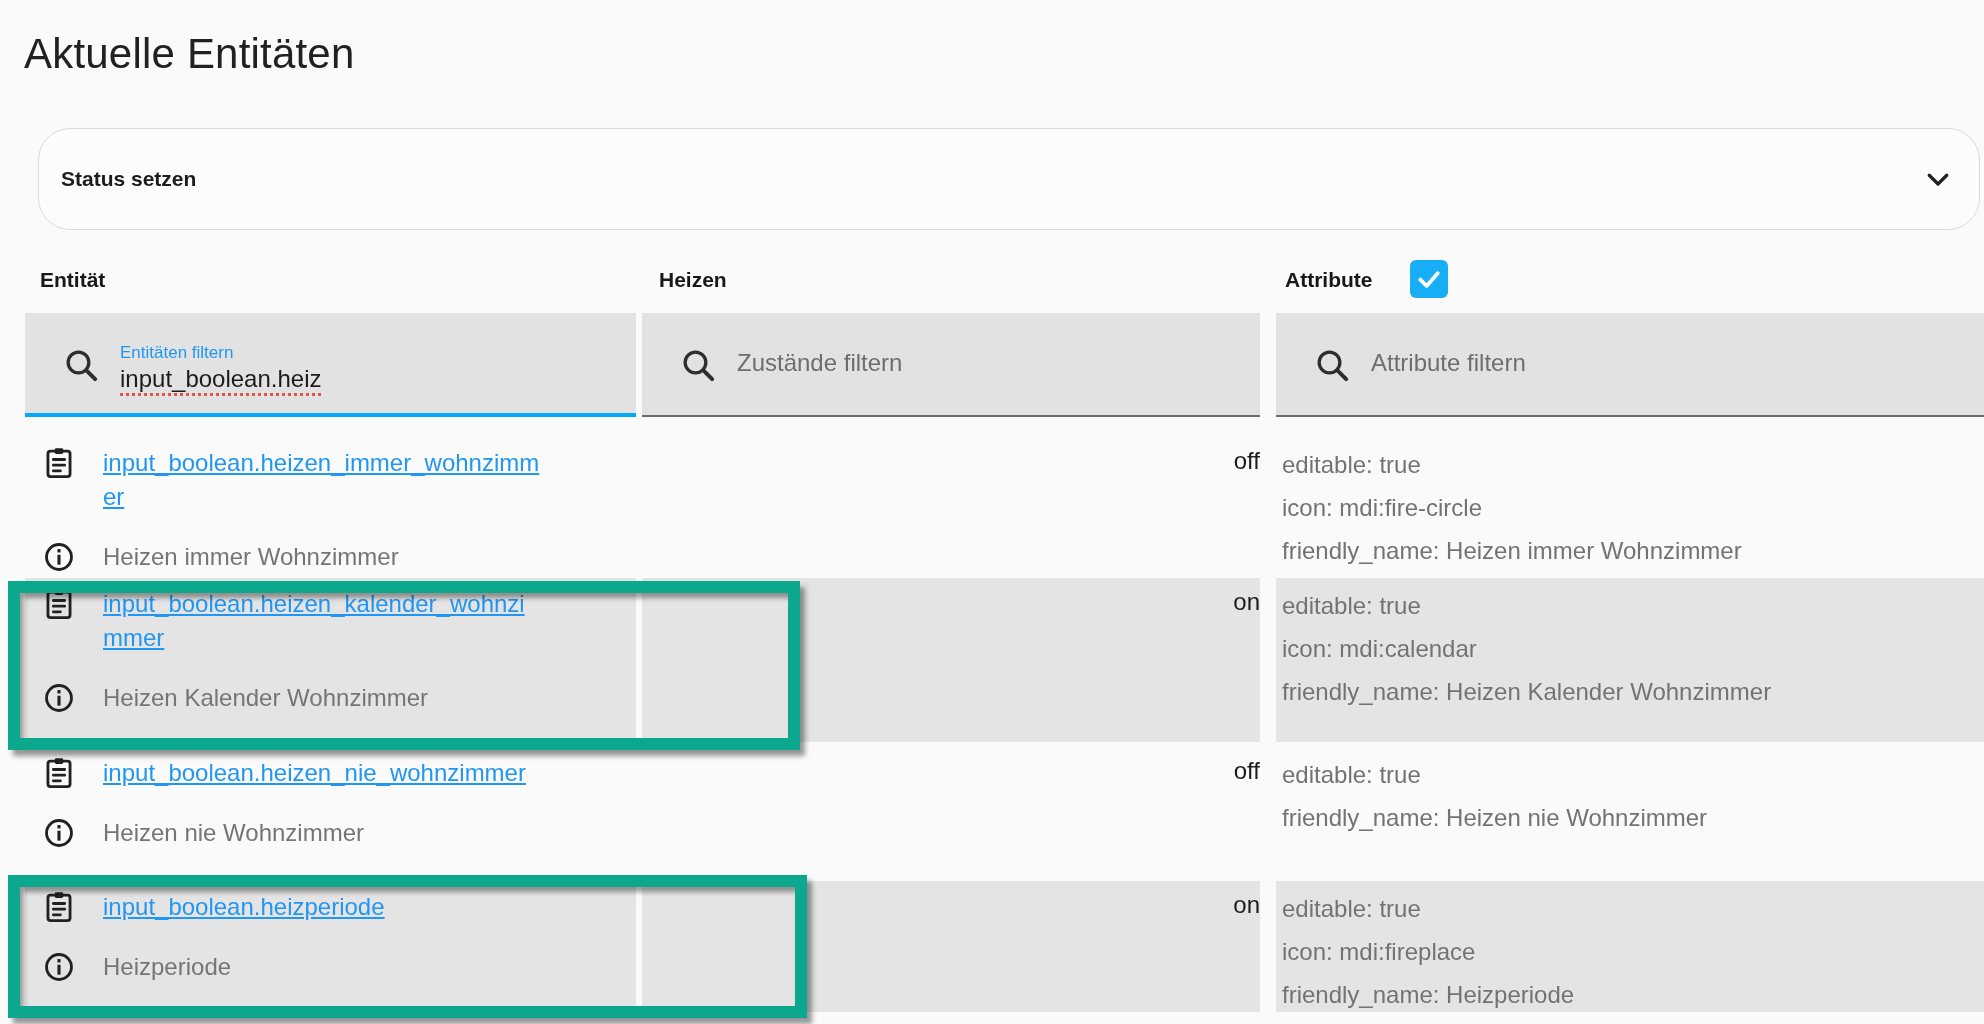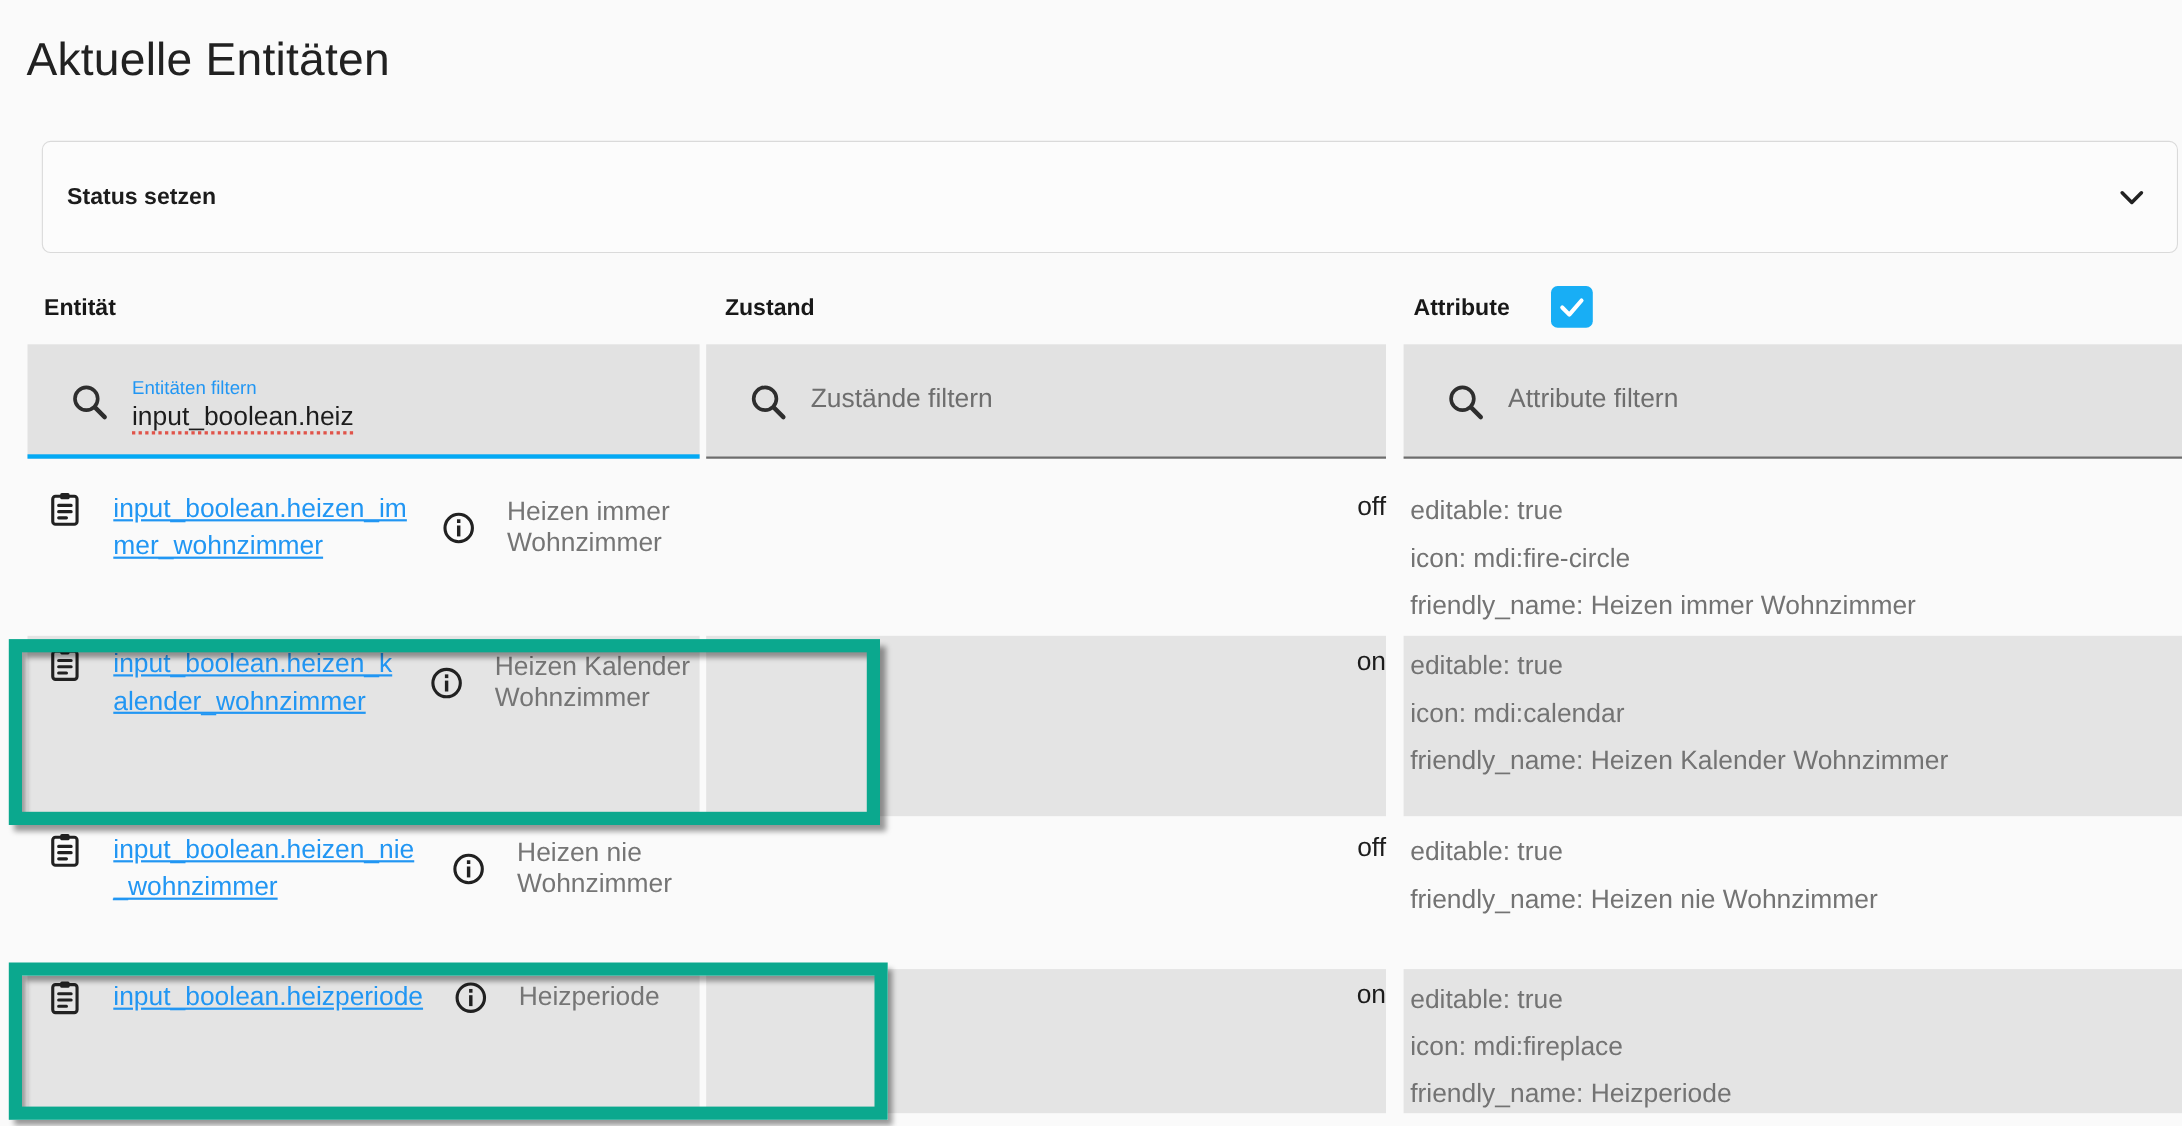--- a/index.html
+++ b/index.html
@@ -4,21 +4,21 @@
 <style>
   html,body{margin:0;padding:0;background:#fafafa;}
   body{font-family:"Liberation Sans","DejaVu Sans",sans-serif;color:#1f1f1f;}
   .stage{position:relative;width:1984px;height:1024px;overflow:hidden;background:#fafafa;}
 
   
   .page-title{position:absolute;left:24px;top:30px;font-size:42px;font-weight:400;color:#212121;margin:0;letter-spacing:.2px;}
 
   
   .panel{position:absolute;left:38px;top:128px;width:1942px;height:102px;box-sizing:border-box;
-         border:1px solid #dadada;border-radius:8px;background:#fcfcfc;display:flex;align-items:center;
+         border:1px solid #dadada;border-radius:32px;background:#fcfcfc;display:flex;align-items:center;
          justify-content:space-between;padding:0 26px 0 22px;cursor:pointer;}
   .panel-label{font-size:21px;font-weight:700;color:#1c1c1c;}
   .chev{width:30px;height:30px;}
 
   
   .col-head{position:absolute;top:268px;height:40px;font-size:21px;font-weight:700;color:#181818;}
   .h1{left:40px;} .h2{left:659px;} .h3{left:1285px;}
   .checkbox{position:absolute;left:1410px;top:260px;width:38px;height:38px;border-radius:6px;
             background:#18aef5;display:flex;align-items:center;justify-content:center;cursor:pointer;}
   .checkbox svg{width:28px;height:28px;}
@@ -33,21 +33,21 @@
   .field-value{position:absolute;left:95px;top:52px;font-size:24px;color:#1c1c1c;
                text-decoration:underline dotted #e0544a;text-decoration-thickness:3px;text-underline-offset:6px;}
   .placeholder{position:absolute;left:95px;top:36px;font-size:24px;color:#6e6e6e;}
 
   
   .row{position:absolute;left:0;width:1984px;}
   .r0{top:437px;height:136px;} .r1{top:578px;height:164px;} .r2{top:747px;height:124px;} .r3{top:881px;height:131px;}
   .cell{position:absolute;top:0;bottom:0;box-sizing:border-box;}
   .c1{left:25px;width:611px;} .c2{left:642px;width:618px;text-align:right;} .c3{left:1276px;width:708px;}
   .row.shaded .cell{background:#e4e4e4;}
-  .c1-inner{display:flex;flex-direction:row;gap:26px;padding:9px 0 0 17px;}
+  .c1-inner{display:flex;flex-direction:column;gap:26px;padding:9px 0 0 17px;}
   .id-line,.name-line{display:flex;align-items:flex-start;gap:27px;}
   .name-line{align-items:center;}
   .mini-icon{width:34px;height:34px;flex:0 0 34px;}
   .entity-link{font-size:24px;line-height:34px;color:#2196f3;text-decoration:underline;
                word-break:break-all;max-width:440px;display:inline-block;cursor:pointer;}
   .friendly{font-size:24px;color:#757575;}
   .state-val{padding:10px 0 0 14px;font-size:24px;color:#1c1c1c;}
   .attrs{padding:6px 0 0 6px;font-size:24px;color:#737373;}
   .attrs div{line-height:43px;}
 
@@ -65,21 +65,21 @@
   <h1 class="page-title">Aktuelle Entitäten</h1>
 
   <div class="panel">
     <span class="panel-label">Status setzen</span>
     <svg class="chev" viewBox="0 0 24 24">
       <path d="M5 9 L12 16 L19 9" fill="none" stroke="#222" stroke-width="2.6" stroke-linecap="round" stroke-linejoin="round"></path>
     </svg>
   </div>
 
   <span class="col-head h1">Entität</span>
-  <span class="col-head h2">Zustand</span>
+  <span class="col-head h2">Heizen</span>
   <span class="col-head h3">Attribute</span>
   <div class="checkbox" role="checkbox" aria-checked="true">
     <svg viewBox="0 0 24 24">
       <path d="M4.5 12.5 L10 18 L19.5 7" fill="none" stroke="#fff" stroke-width="3.2" stroke-linecap="round" stroke-linejoin="round"></path>
     </svg>
   </div>
 
   <div class="field f1">
     <svg class="search" viewBox="0 0 24 24">
       <circle cx="10.5" cy="10.5" r="6.2" fill="none" stroke="#2e2e2e" stroke-width="2"></circle>

